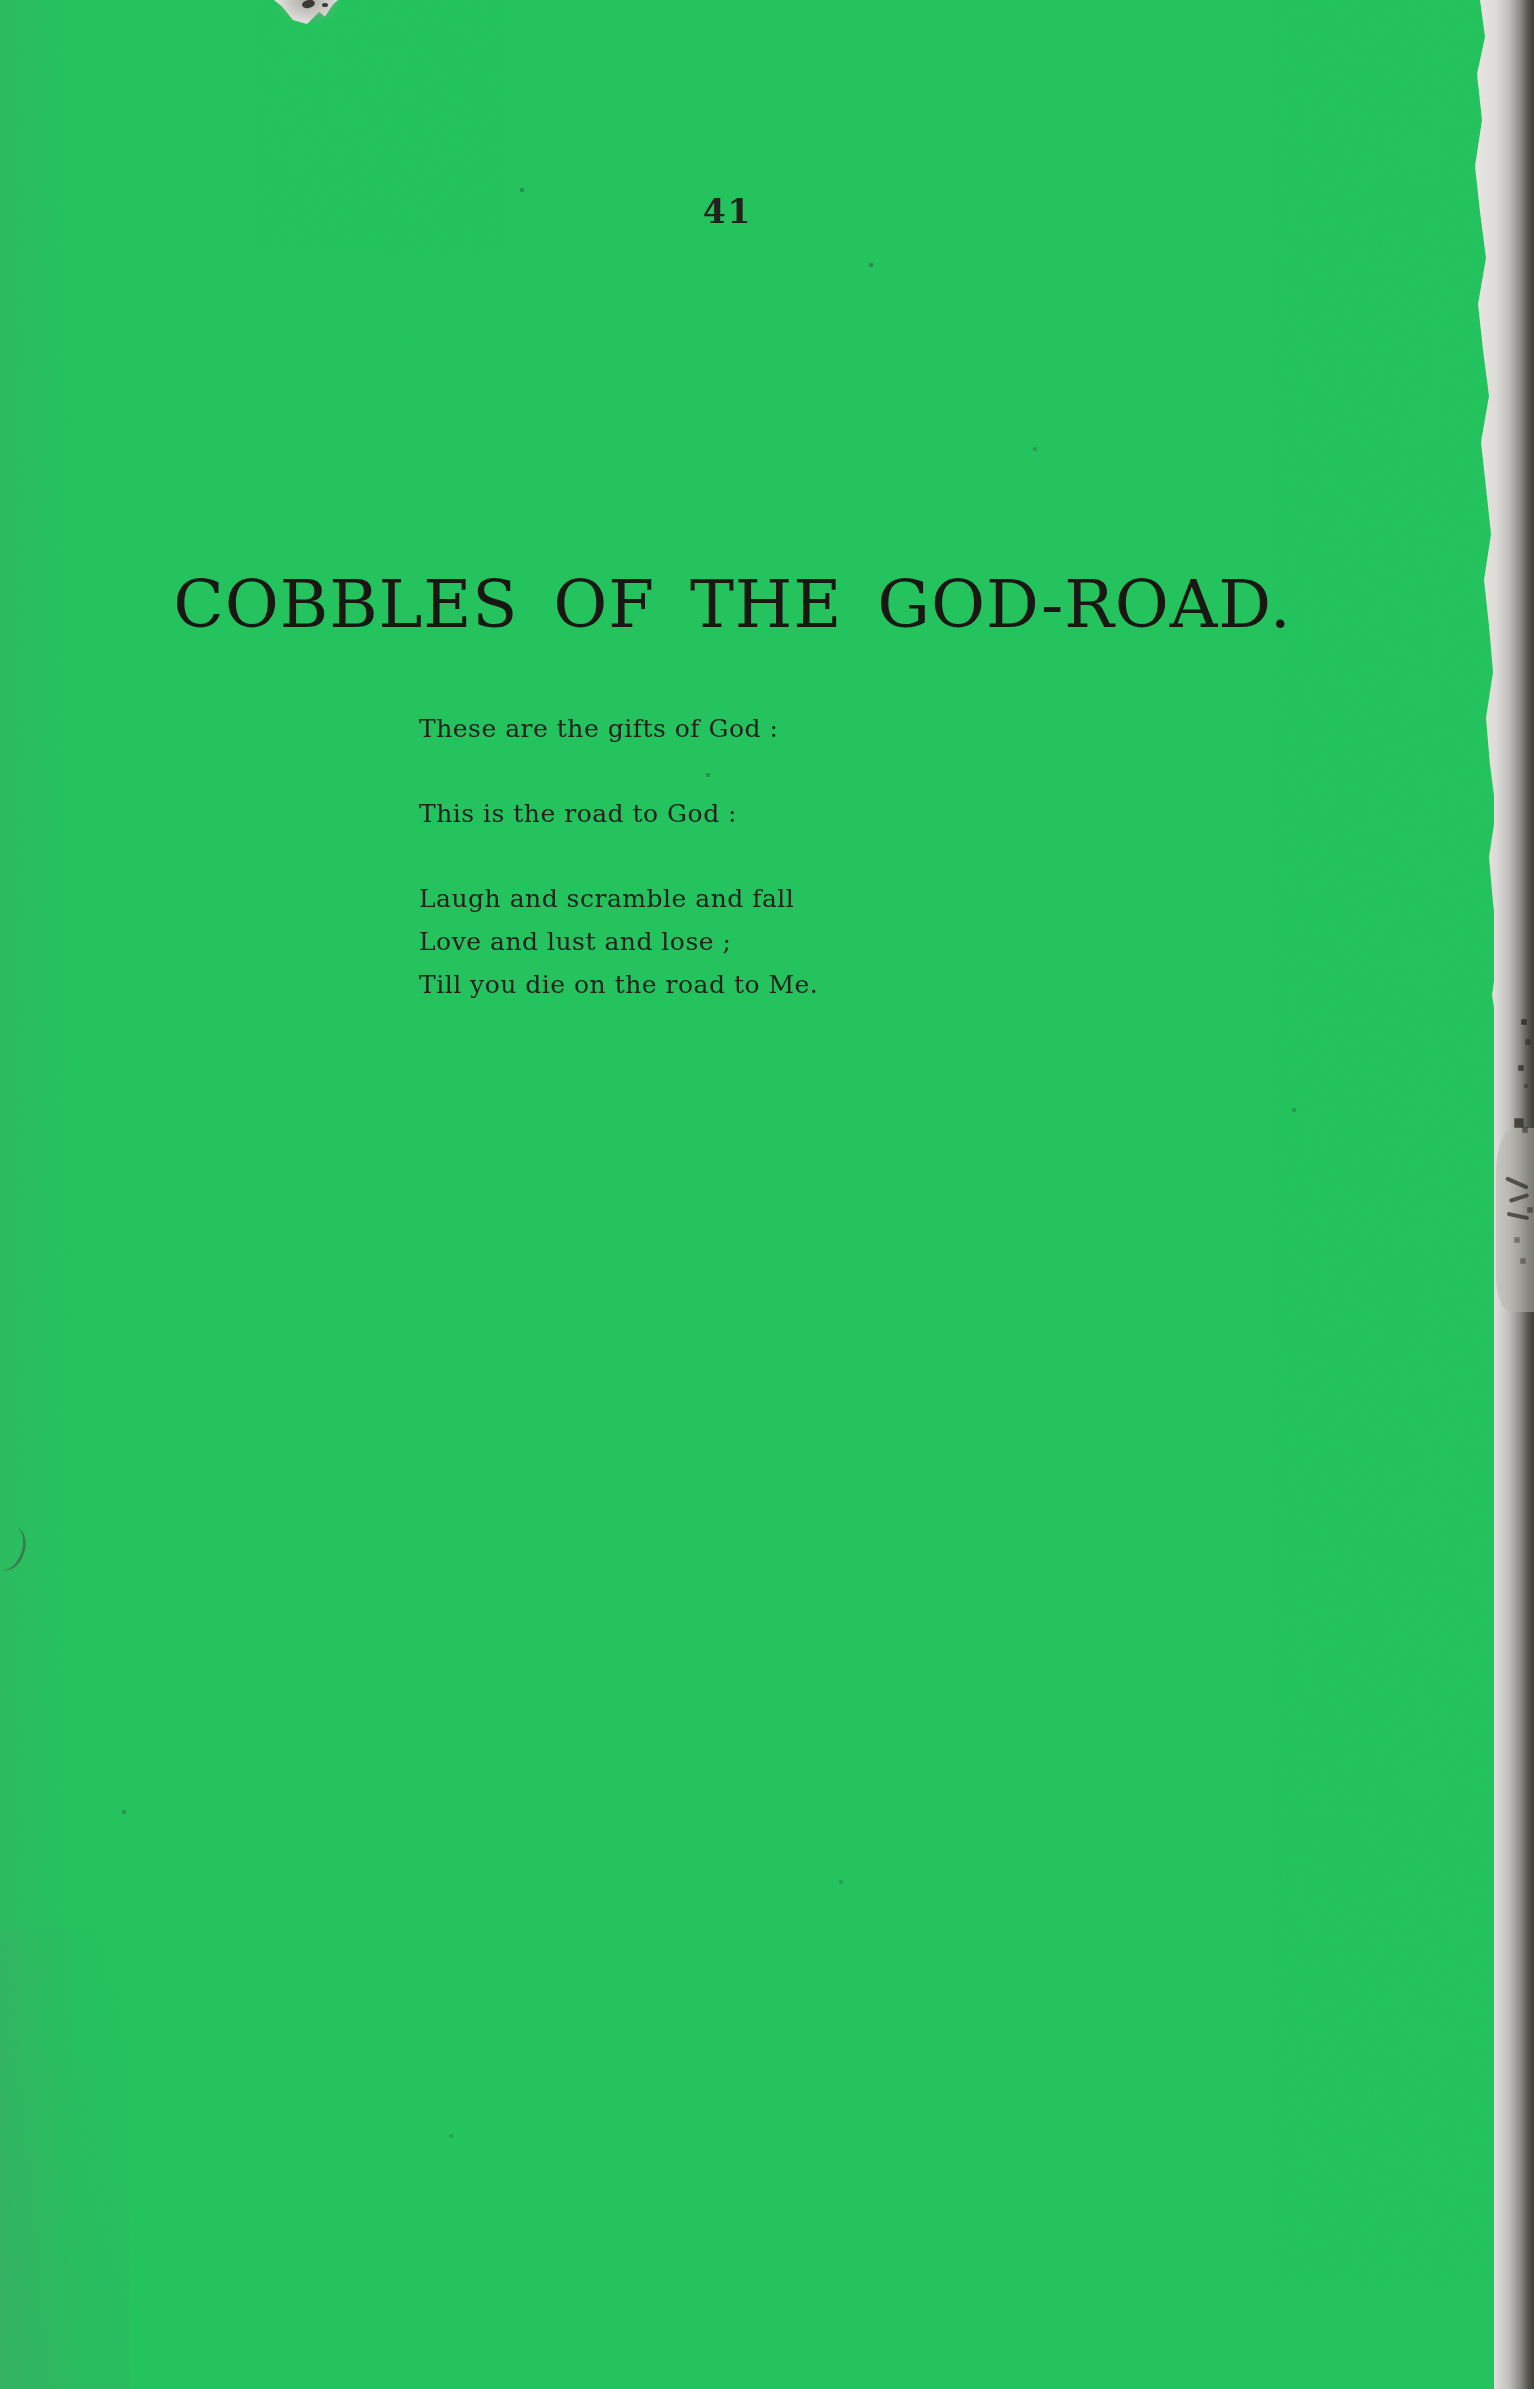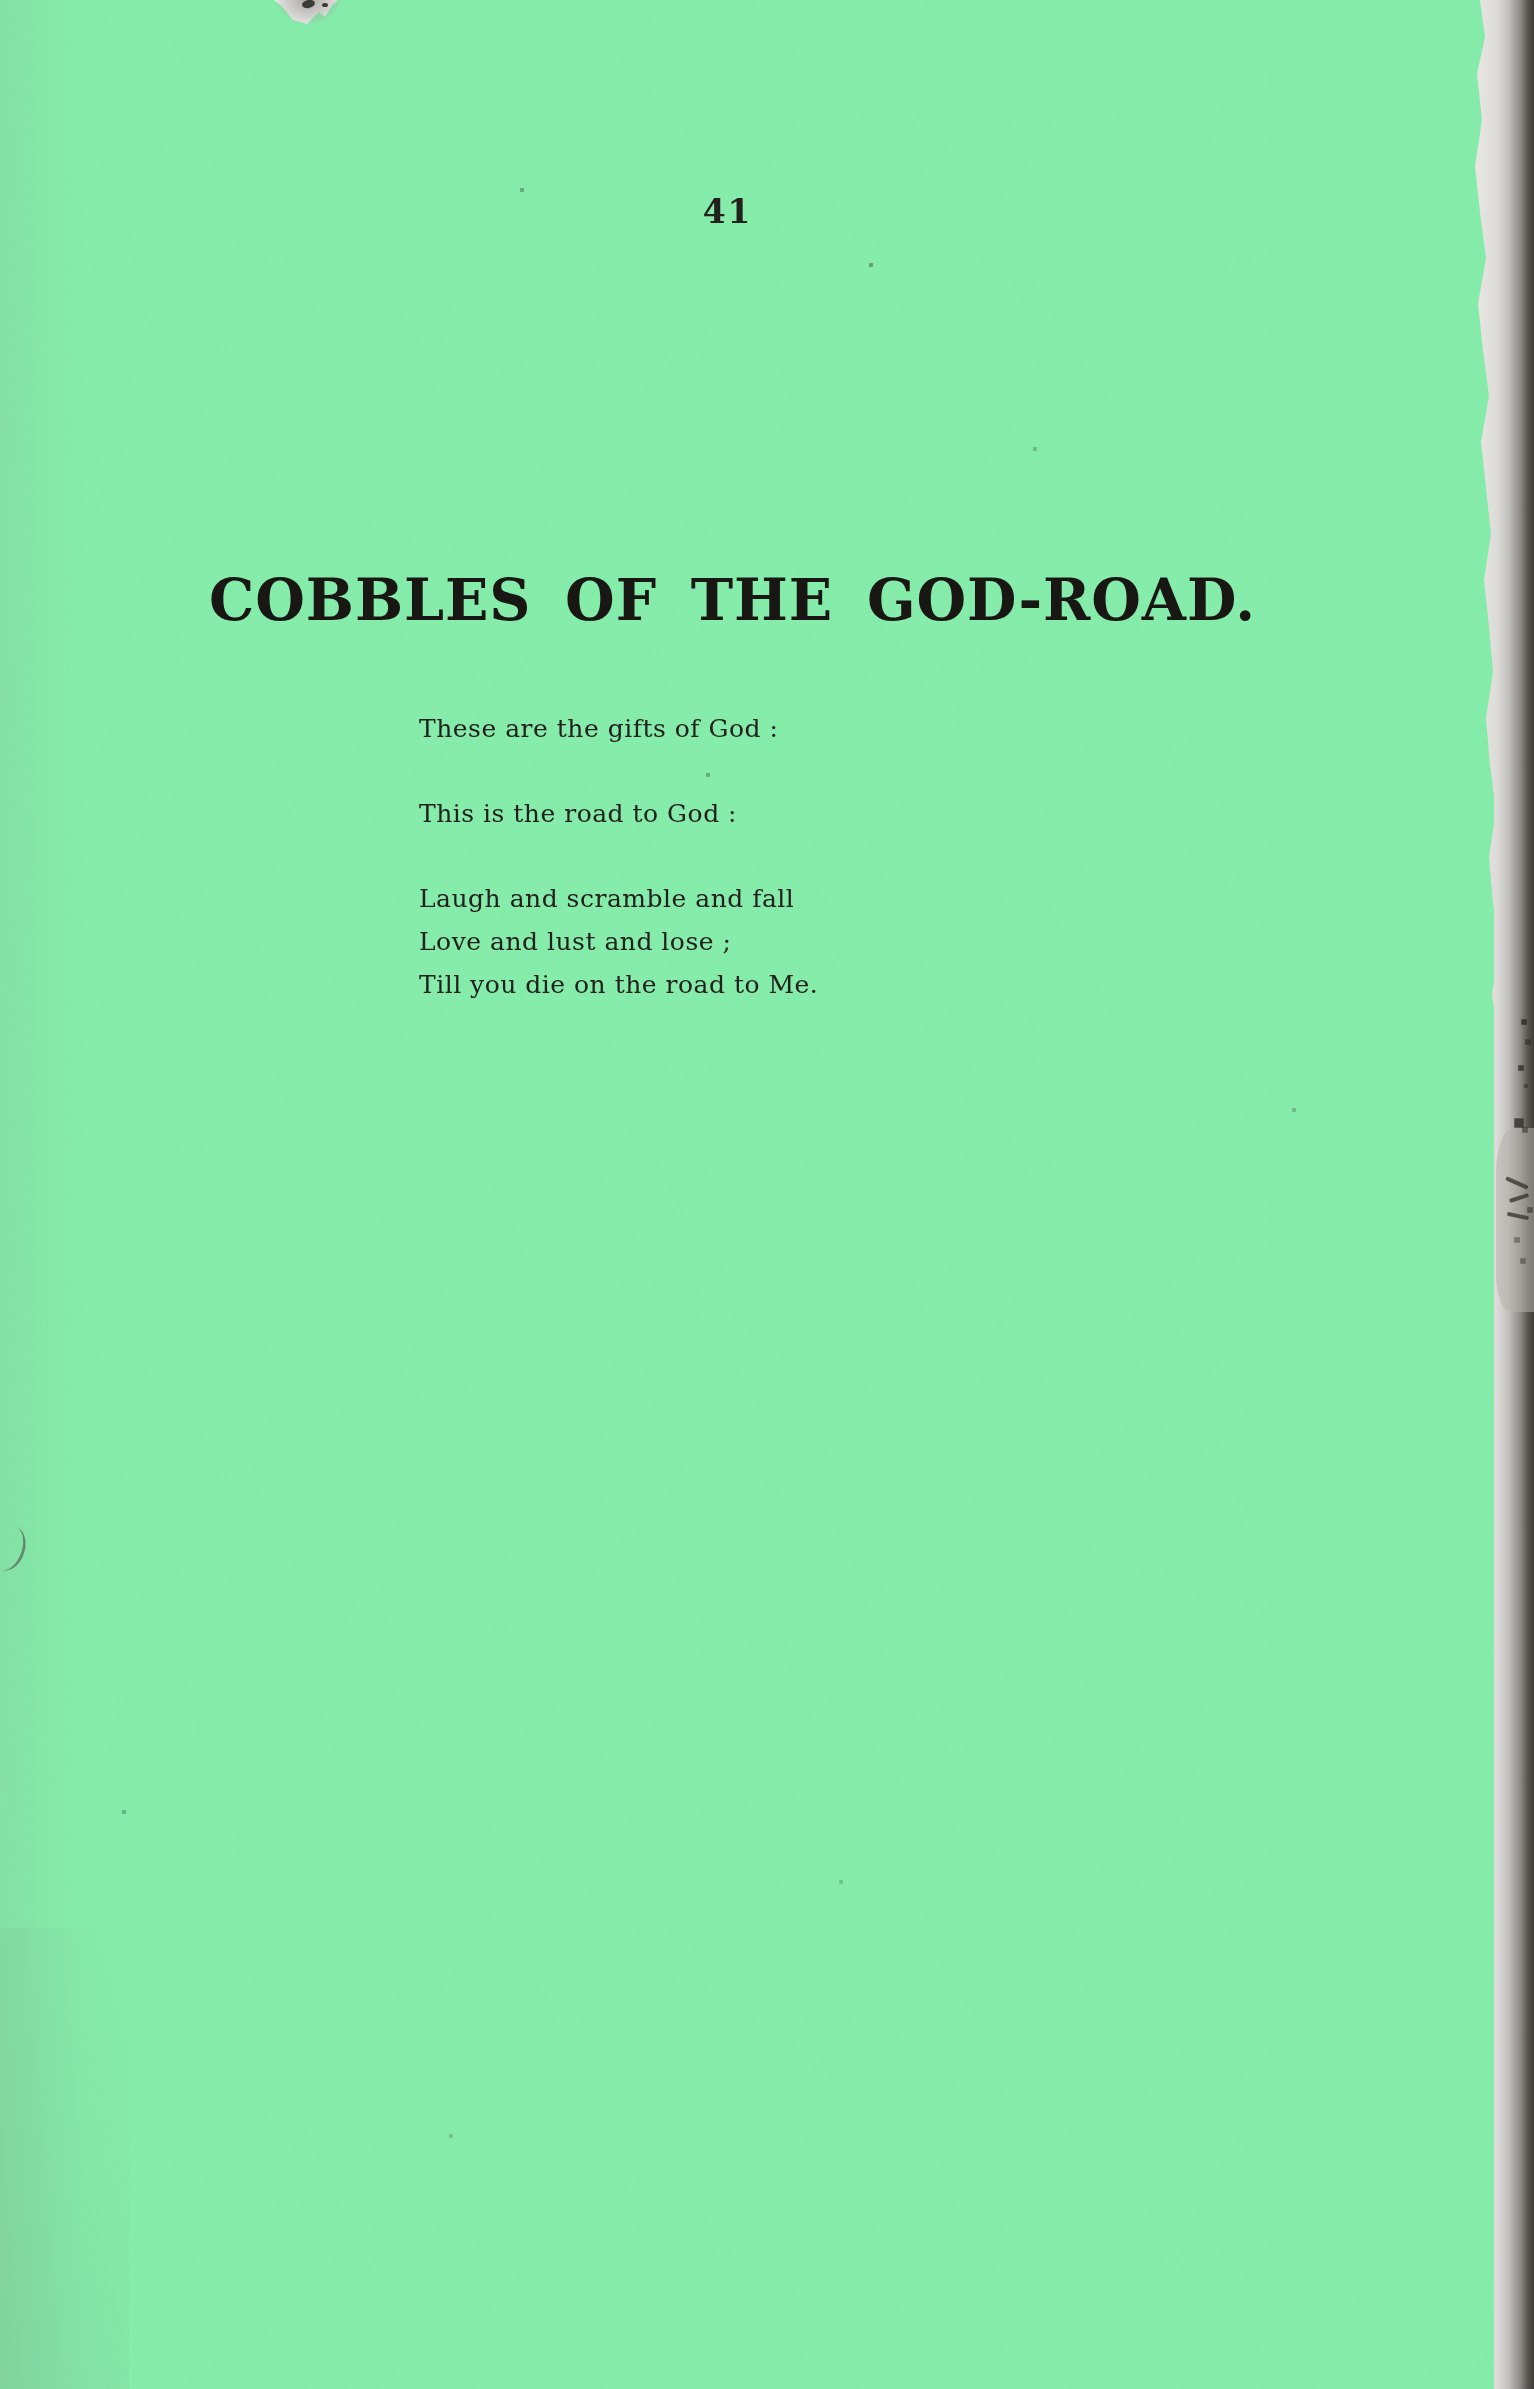--- a/index.html
+++ b/index.html
@@ -26,21 +26,21 @@
       #c2c0bc 74%, #8f8d89 85%, #57554f 93%, #3a3833 100%);
   }
 
   
   .paper {
     position: absolute;
     top: 0; left: 0;
     width: 1494px;
     height: 2389px;
     z-index: 2;
-    background: #86efac;
+    background: #22c55e;
     clip-path: polygon(
       0px 0px, 274px 0px, 282px 6.4px, 293px 20px, 307px 24px, 319px 12px,
       325px 16.6px, 333px 4.6px, 338px 0px, 1480px 0px,
       1485px 37px, 1477px 74px, 1482px 120px, 1475px 166px, 1480px 212px,
       1486px 258px, 1478px 304px, 1483px 350px, 1489px 396px, 1481px 442px,
       1486px 488px, 1491px 534px, 1484px 580px, 1489px 626px, 1493px 672px,
       1486px 718px, 1490px 765px, 1496px 811px, 1489px 857px, 1493px 903px,
       1499px 949px, 1492px 995px, 1498px 1032px, 1512px 1055px, 1516px 1078px,
       1504px 1096px, 1509px 1128px, 1501px 1165px, 1512px 1197px, 1507px 1234px,
       1514px 1271px, 1509px 1308px, 1518px 1345px, 1512px 1382px, 1520px 1419px,
@@ -85,22 +85,22 @@
     color: #23211e;
   }
 
   .poem-title {
     position: absolute;
     top: 566px;
     left: 0;
     width: 1465px;
     margin: 0;
     text-align: center;
-    font-size: 57px;
-    font-weight: bold;
+    font-size: 66px;
+    font-weight: normal;
     letter-spacing: 0.9px;
     word-spacing: 13px;
     color: #191714;
   }
 
   .poem {
     position: absolute;
     top: 707px;
     left: 419px;
     color: #23211d;

